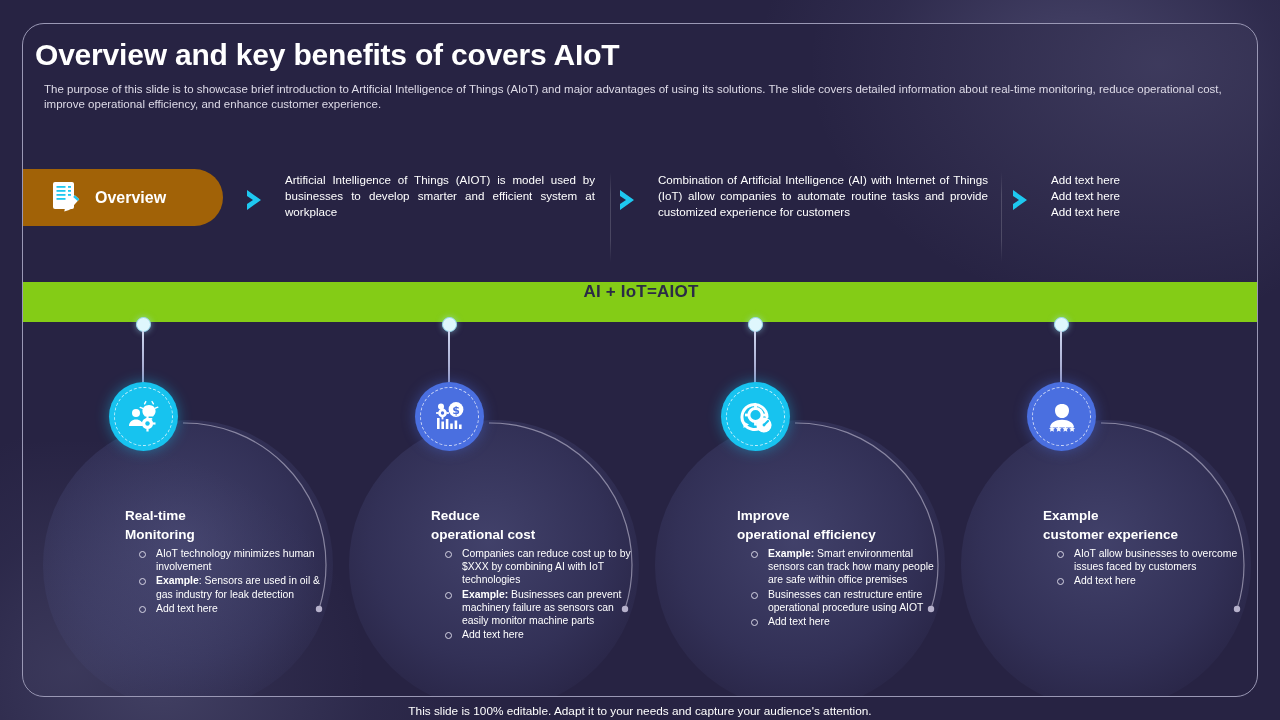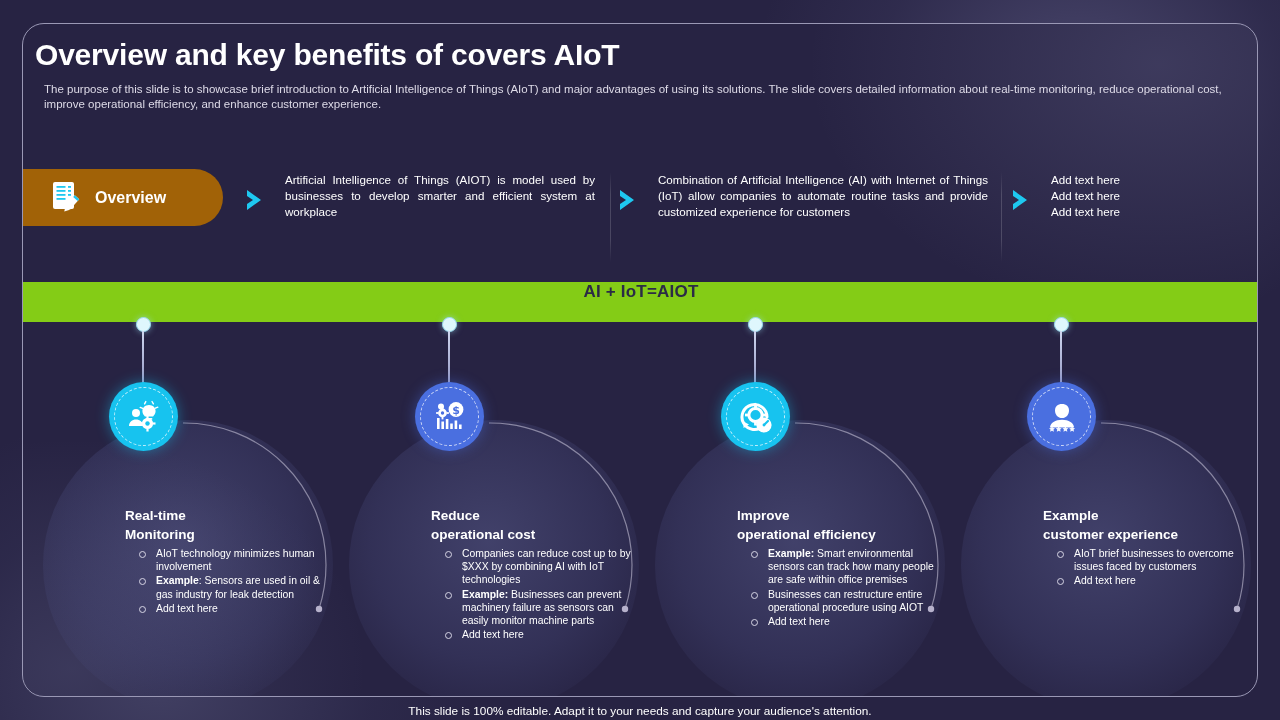--- a/index.html
+++ b/index.html
@@ -346,21 +346,21 @@
           <polygon points="28.1,26 29,27.9 31.1,28.2 29.6,29.6 30,31.7 28.1,30.7 26.2,31.7 26.6,29.6 25.1,28.2 27.2,27.9"></polygon>
         </g>
       </svg>
     </div>
     <div class="cardtext">
       <div class="ctitle">
         <span>Example</span><br>
         <span>customer experience</span>
       </div>
       <ul class="blist">
-        <li><b></b><span>AIoT brief businesses to overcome issues faced by customers</span></li>
+        <li><b></b><span>AIoT allow businesses to overcome issues faced by customers</span></li>
         <li><b></b><span>Add text here</span></li>
       </ul>
     </div>
   </div>
 
 </div>
 
 <div class="footer">This slide is 100% editable. Adapt it to your needs and capture your audience's attention.</div>
 
 </body></html>

